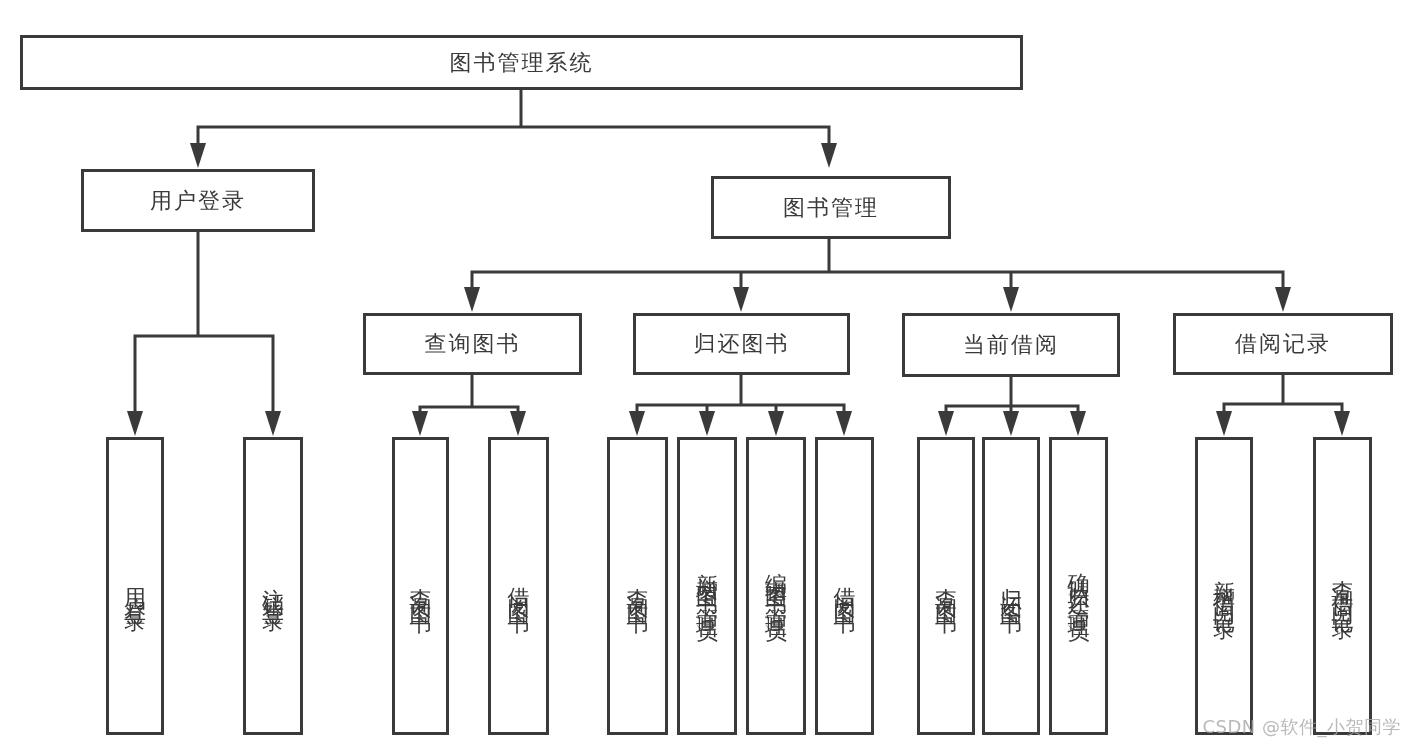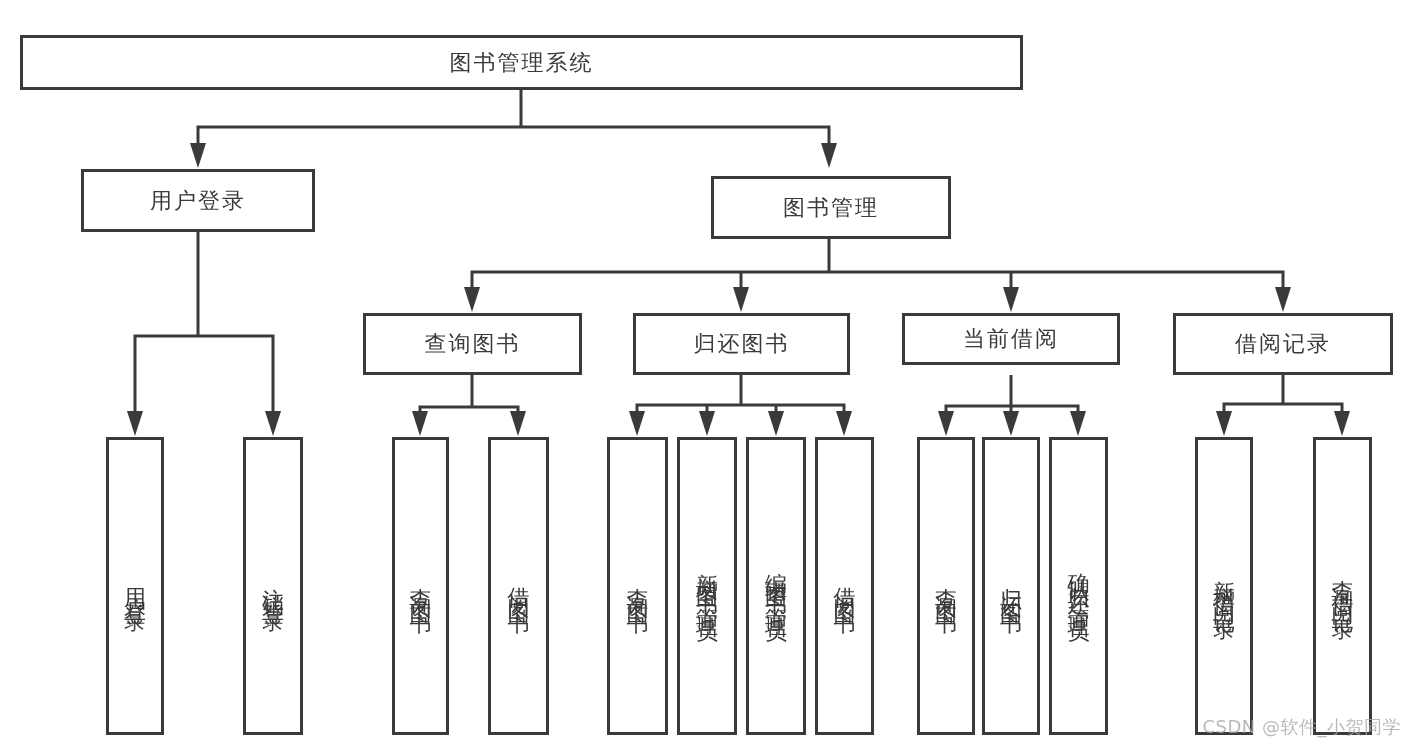--- a/index.html
+++ b/index.html
@@ -97,21 +97,21 @@
   <div class="node" style="left:711px;top:176px;width:240px;height:63px;font-family:Liberation Mono, monospace;">
     <span class="hlabel">图书管理</span>
   </div>
 
   <div class="node" style="left:363px;top:313px;width:219px;height:62px;">
     <span class="hlabel">查询图书</span>
   </div>
   <div class="node" style="left:633px;top:313px;width:217px;height:62px;">
     <span class="hlabel">归还图书</span>
   </div>
-  <div class="node" style="left:902px;top:313px;width:218px;height:52px;">
+  <div class="node" style="left:902px;top:313px;width:218px;height:64px;">
     <span class="hlabel">当前借阅</span>
   </div>
   <div class="node" style="left:1173px;top:313px;width:220px;height:62px;">
     <span class="hlabel">借阅记录</span>
   </div>
 
   <div class="node leaf" style="left:106px;width:58px;">
     <span class="vlabel">用户登录</span>
   </div>
   <div class="node leaf" style="left:243px;width:60px;">

